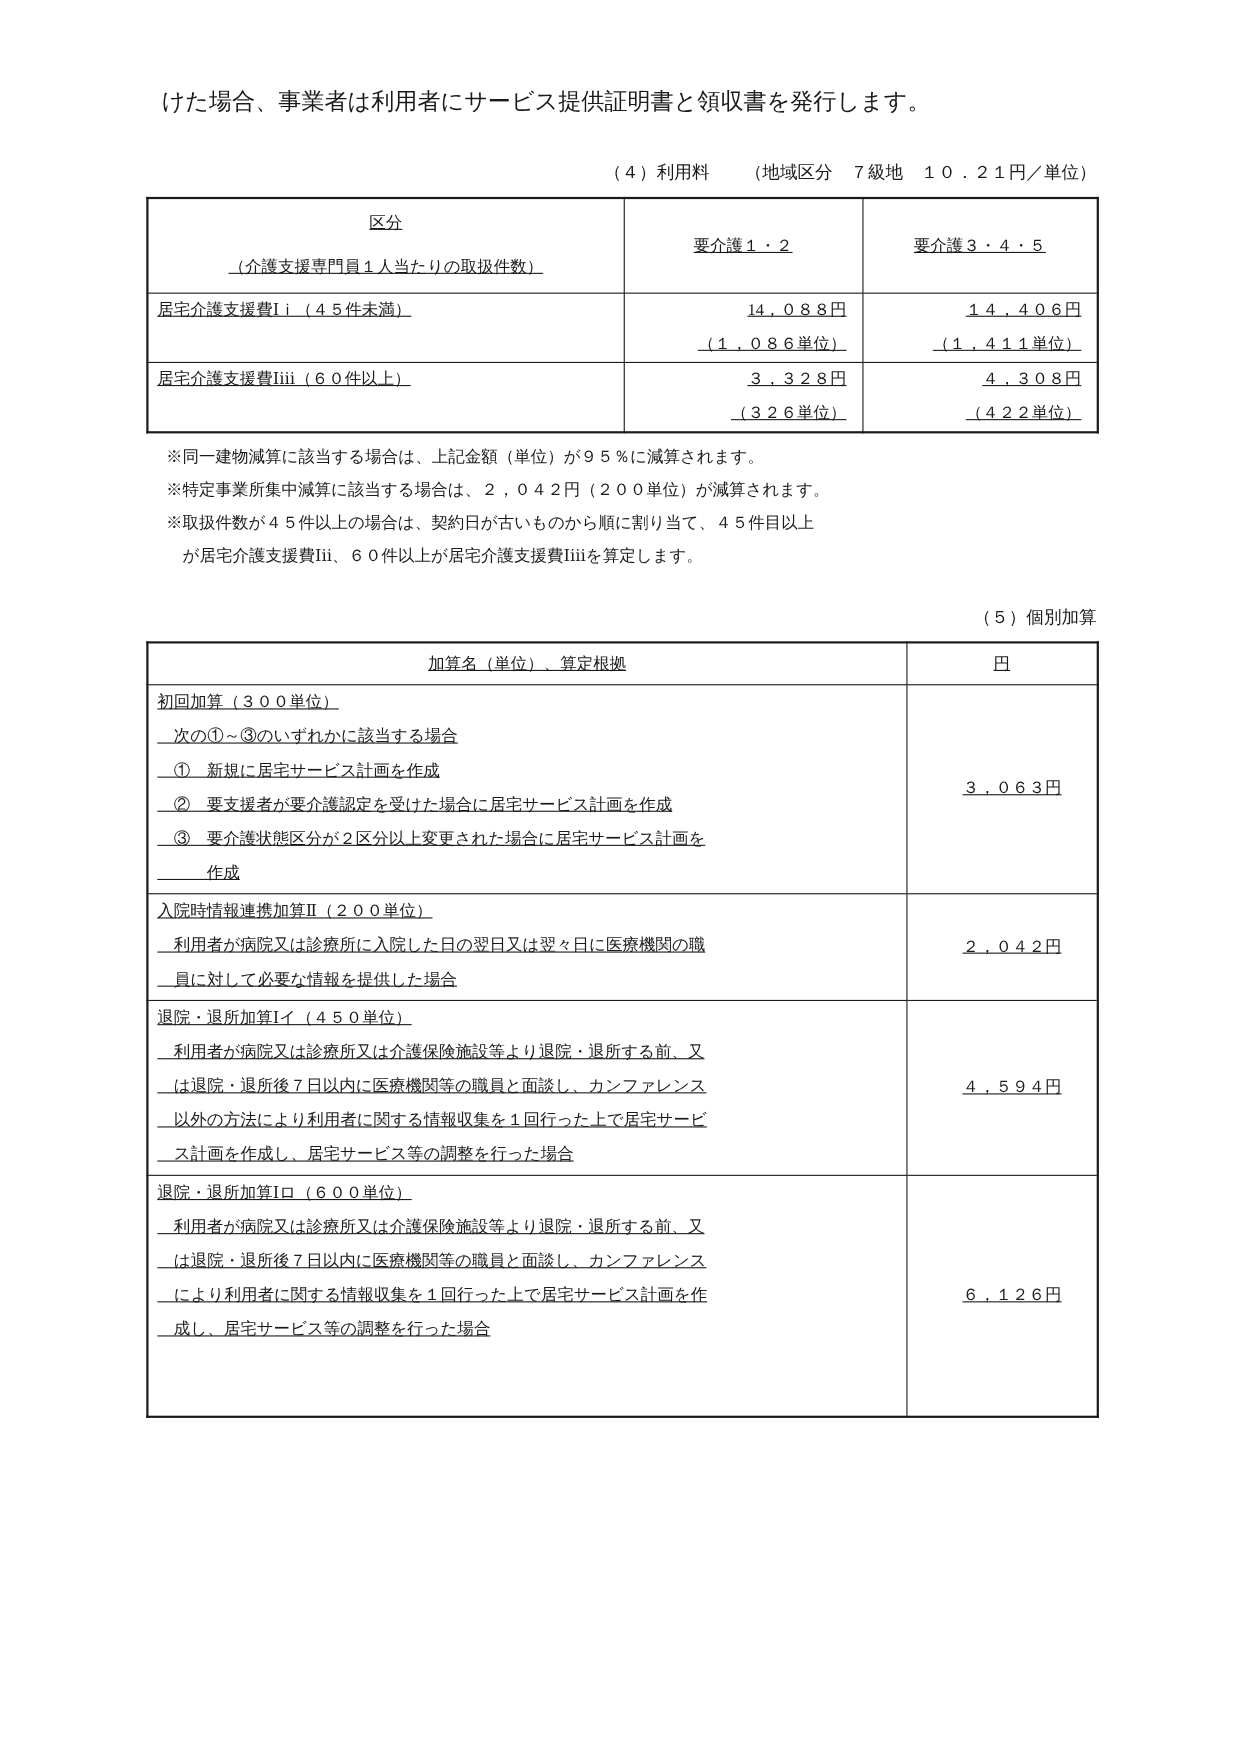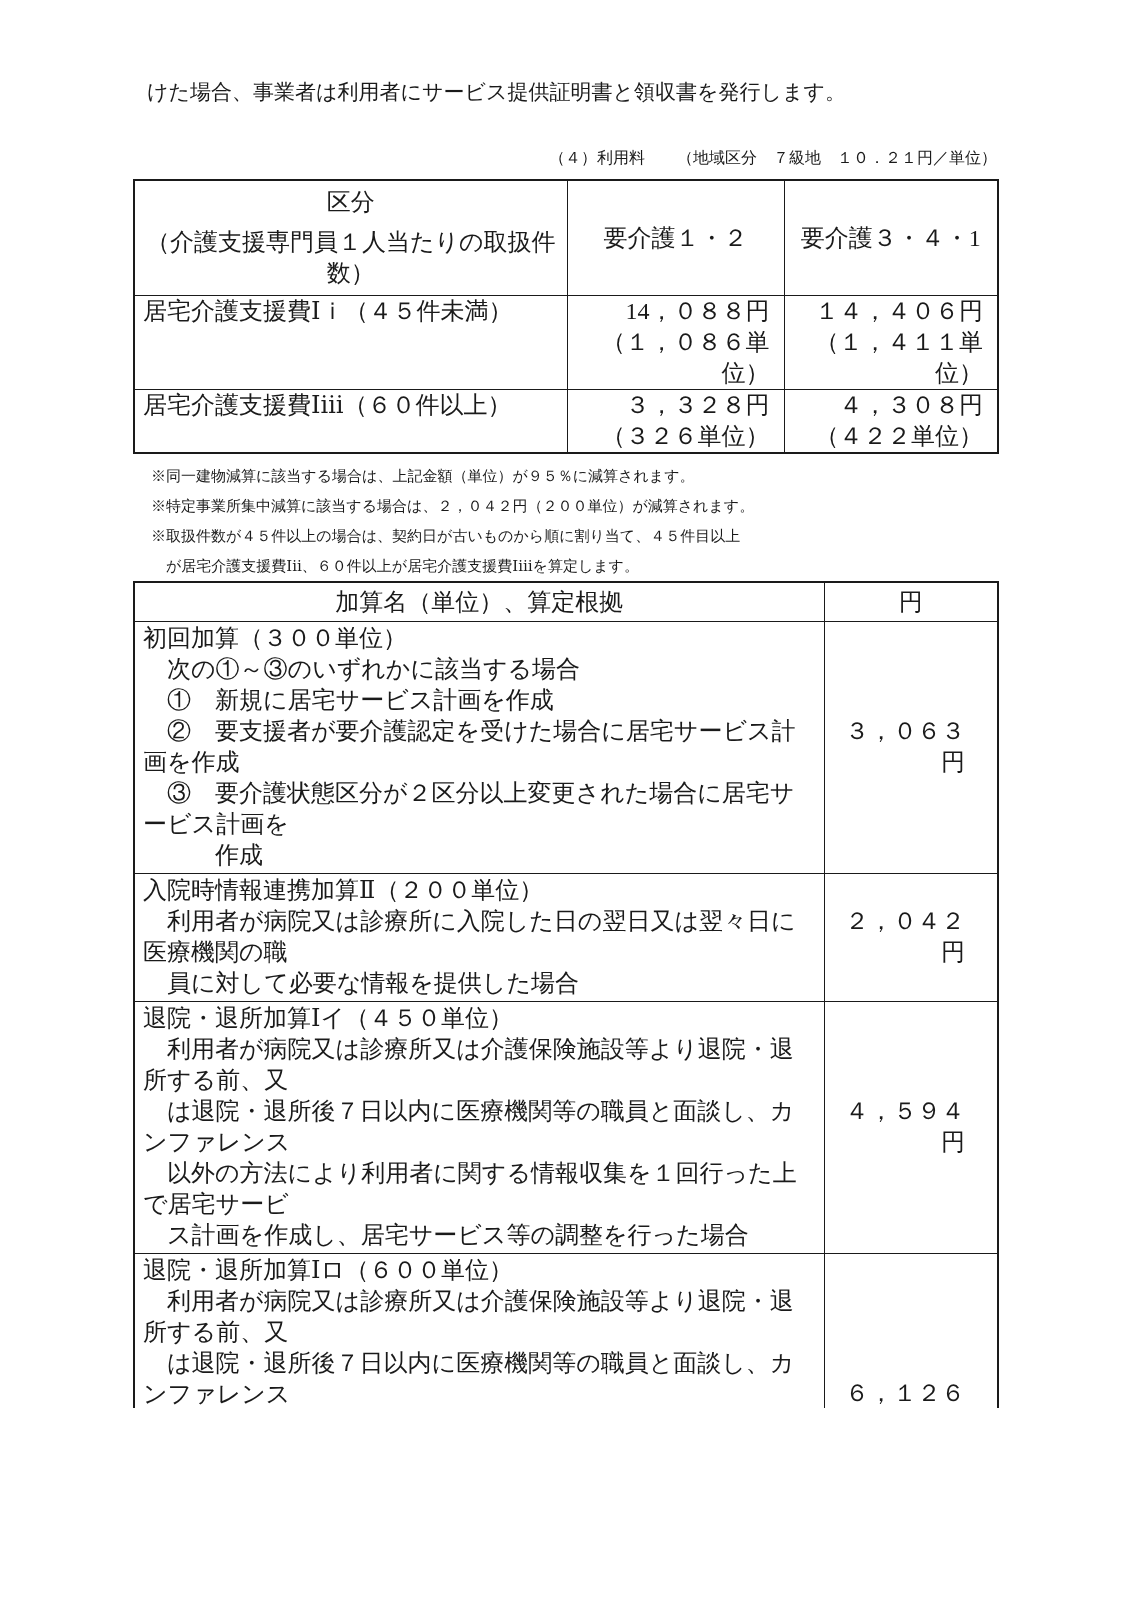--- a/index.html
+++ b/index.html
@@ -31,21 +31,22 @@
     margin:38px 0 7px 6px;
     line-height:28px;
     text-align:right;
   }
   .sec-heading.second { margin-top:27px; }
 
   table {
     border-collapse:collapse;
     table-layout:fixed;
     width:864px;
-    font-size:24px;
+    font-size:15px;
+    text-decoration:underline;
   }
   table { border:2px solid #1a1a1a; }
   th, td { border:1px solid #1a1a1a; }
   th { font-weight:normal; }
 
   
   .t1 thead tr { height:86px; }
   .t1 tbody tr { height:62px; }
   .t1 th { text-align:center; vertical-align:middle; }
   .t1 .hdr-cat { padding:6px 0; }
@@ -116,21 +117,21 @@
         <col style="width:217px">
         <col style="width:214px">
       </colgroup>
       <thead>
         <tr>
           <th class="hdr-cat">
             <span class="cat-title">区分</span>
             <span class="cat-sub">（介護支援専門員１人当たりの取扱件数）</span>
           </th>
           <th>要介護１・２</th>
-          <th>要介護３・４・1</th>
+          <th>要介護３・４・５</th>
         </tr>
       </thead>
       <tbody>
         <tr>
           <td class="label">居宅介護支援費Ⅰｉ（４５件未満）</td>
           <td class="amt">14，０８８円
 （１，０８６単位）</td>
           <td class="amt">１４，４０６円
 （１，４１１単位）</td>
         </tr>
@@ -144,20 +145,21 @@
       </tbody>
     </table>
 
     <div class="notes">
       <p class="note">※同一建物減算に該当する場合は、上記金額（単位）が９５％に減算されます。</p>
       <p class="note">※特定事業所集中減算に該当する場合は、２，０４２円（２００単位）が減算されます。</p>
       <p class="note">※取扱件数が４５件以上の場合は、契約日が古いものから順に割り当て、４５件目以上
 　が居宅介護支援費Ⅰⅱ、６０件以上が居宅介護支援費Ⅰⅲを算定します。</p>
     </div>
 
+    <h2 class="sec-heading second">（５）個別加算</h2>
 
     <table class="t2">
       <colgroup>
         <col style="width:690px">
         <col style="width:174px">
       </colgroup>
       <thead>
         <tr>
           <th>加算名（単位）、算定根拠</th>
           <th>円</th>

